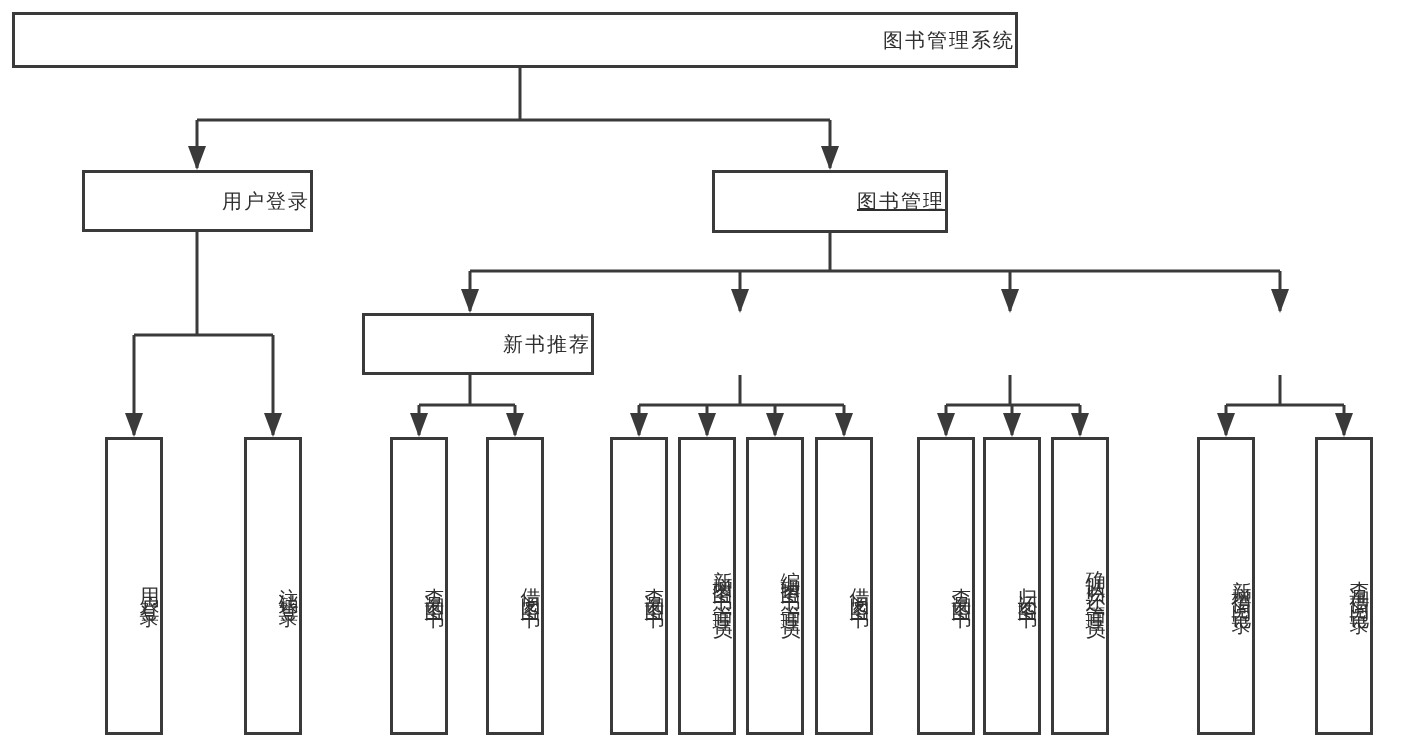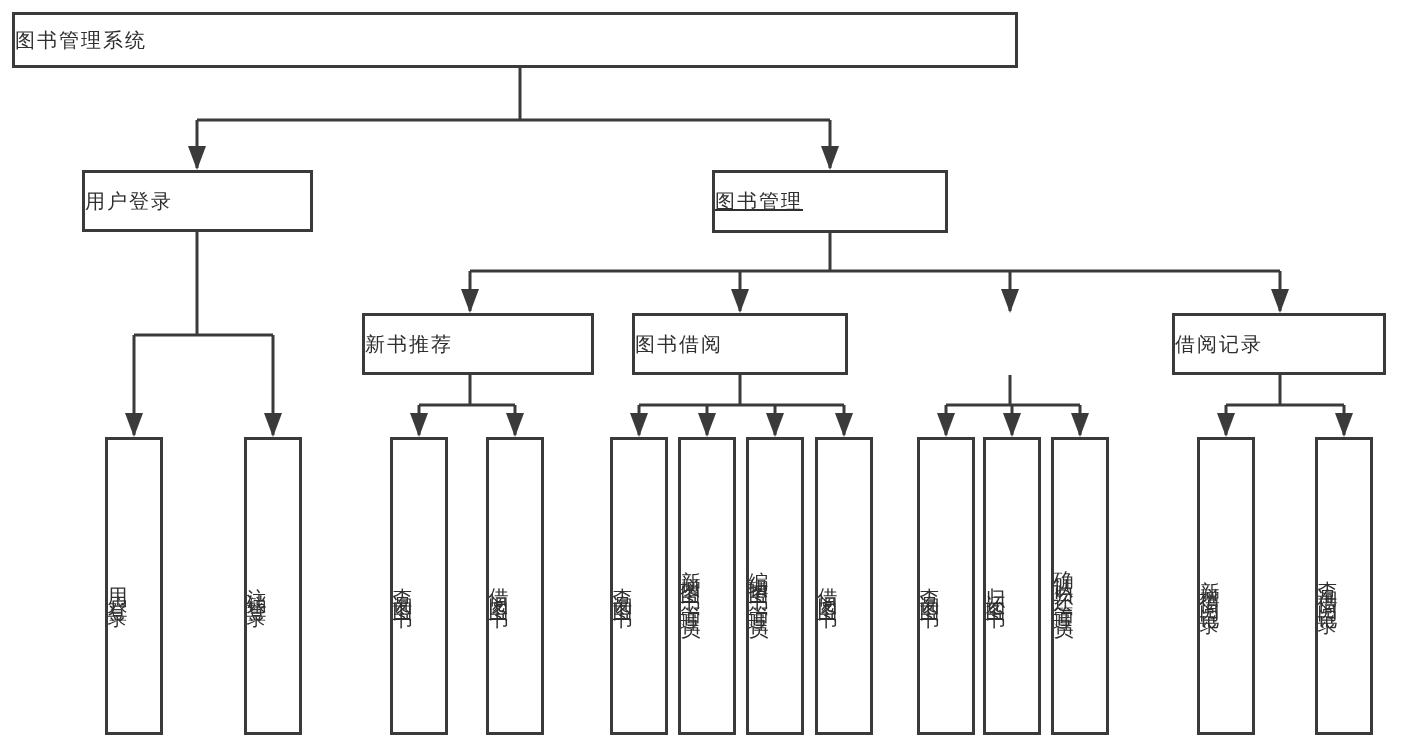--- a/index.html
+++ b/index.html
@@ -27,21 +27,21 @@
     width: 1405px; height: 747px;
     color: var(--line);
     pointer-events: none;
   }
   .node {
     position: absolute;
     border: 3px solid var(--line);
     background: var(--bg);
     display: flex;
     align-items: center;
-    justify-content: flex-start;
+    justify-content: flex-end;
     font-size: 20px;
     color: var(--text);
     letter-spacing: 2px;
     z-index: 2;
   }
   .leaf {
     letter-spacing: 0;
   }
   .leaf .vtext {
     writing-mode: vertical-lr;
@@ -143,26 +143,20 @@
   <div class="node n-user-login">
     <span>用户登录</span>
   </div>
   <div class="node n-book-mgmt">
     <span>图书管理</span>
   </div>
 
   <div class="node n-new-rec">
     <span>新书推荐</span>
   </div>
-  <div class="node n-book-borrow">
-    <span>图书借阅</span>
-  </div>
-  <div class="node n-borrow-rec">
-    <span>借阅记录</span>
-  </div>
 
   <div class="node leaf l1">
     <span class="vtext">用户登录</span>
   </div>
   <div class="node leaf l2">
     <span class="vtext">注销登录</span>
   </div>
   <div class="node leaf l3">
     <span class="vtext">查询图书</span>
   </div>

